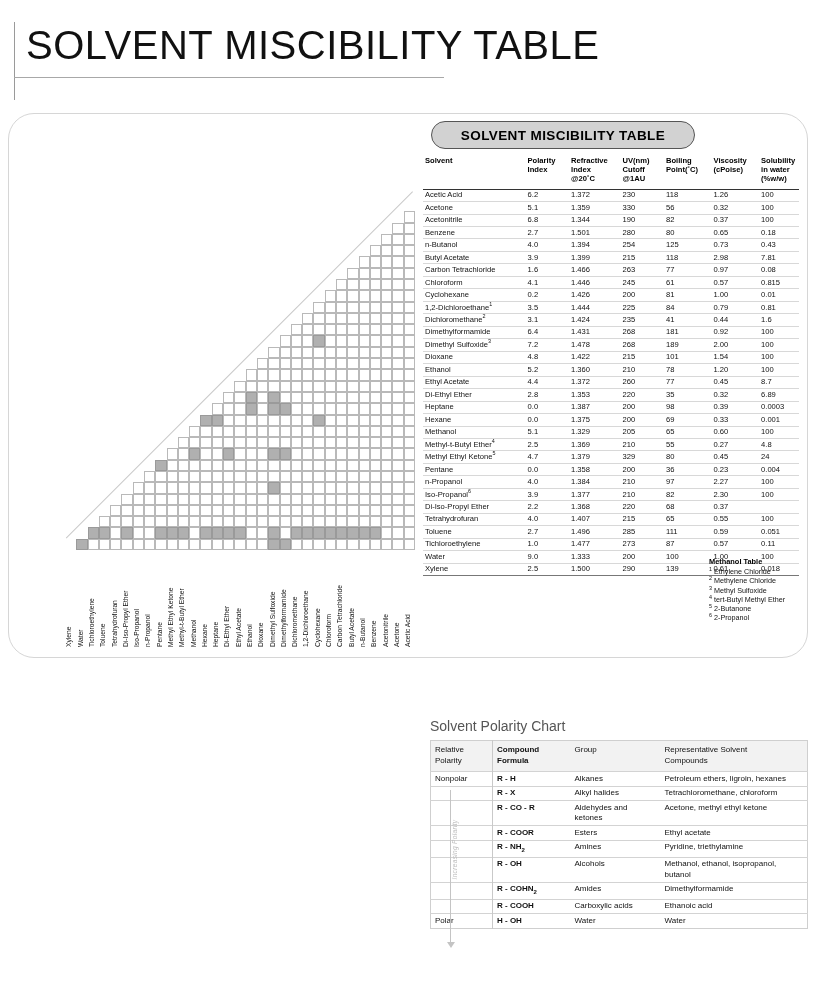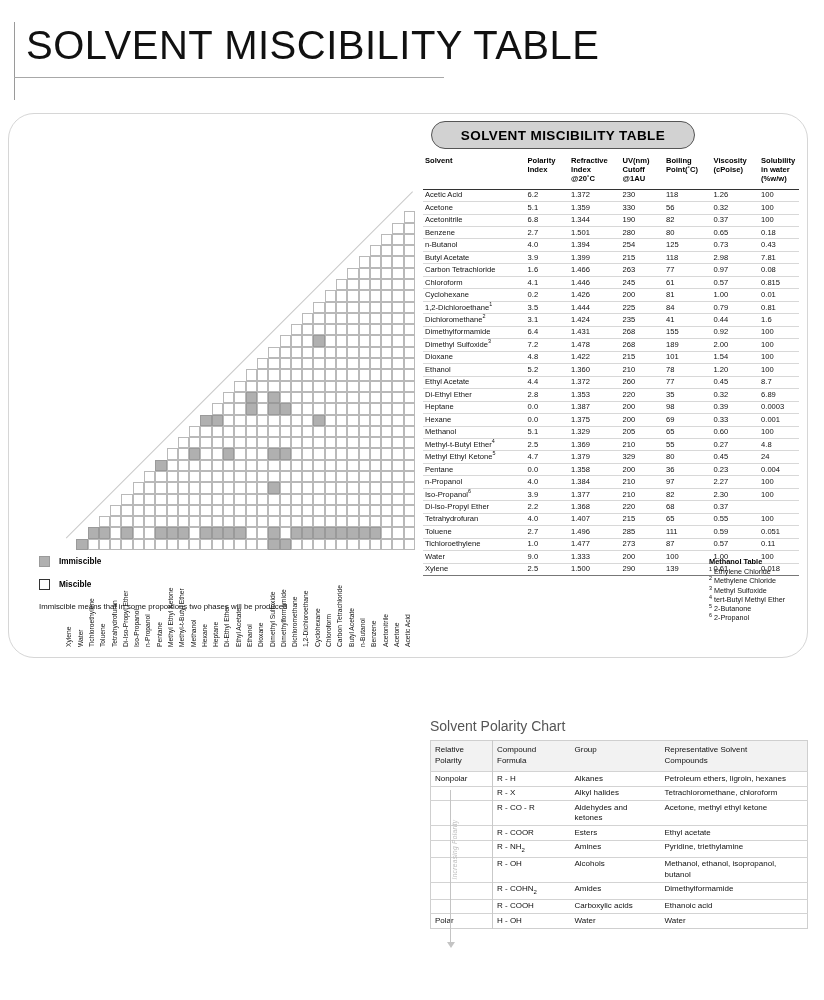--- a/index.html
+++ b/index.html
@@ -105,21 +105,21 @@
   }
   .polar thead td {
     background: #f2f2f2; font-weight: normal;
     padding: 4px 4px 5px 4px; vertical-align: top; line-height: 10.5px;
   }
   .polar tbody td {
     padding: 1.5px 4px; vertical-align: top; line-height: 10.5px;
     border-top: 0.6px solid #d3d3d3;
   }
   .polar .pc-rel { width: 62px; border-right: 0.6px solid #c9c9c9; }
-  .polar .pc-for { width: 78px; }
+  .polar .pc-for { width: 78px; font-weight: bold; }
   .polar .pc-grp { width: 90px; }
   .pc-axis {
     position: absolute; left: 445px; top: 790px;
     width: 12px; height: 162px;
   }
   .pc-axis-line { position: absolute; left: 5px; top: 0; width: 1px; height: 155px; background: #c4c4c4; }
   .pc-axis-arrow {
     position: absolute; left: 1.5px; top: 152px;
     width: 0; height: 0; border-left: 4px solid transparent;
     border-right: 4px solid transparent; border-top: 6px solid #c4c4c4;
@@ -842,21 +842,21 @@
             <td class="c-uv">235</td>
             <td class="c-bp">41</td>
             <td class="c-vis">0.44</td>
             <td class="c-sol">1.6</td>
           </tr>
           <tr>
             <td class="c-name">Dimethylformamide</td>
             <td class="c-pol">6.4</td>
             <td class="c-ri">1.431</td>
             <td class="c-uv">268</td>
-            <td class="c-bp">155</td>
+            <td class="c-bp">181</td>
             <td class="c-vis">0.92</td>
             <td class="c-sol">100</td>
           </tr>
           <tr>
             <td class="c-name">Dimethyl Sulfoxide<sup>3</sup></td>
             <td class="c-pol">7.2</td>
             <td class="c-ri">1.478</td>
             <td class="c-uv">268</td>
             <td class="c-bp">189</td>
             <td class="c-vis">2.00</td>
@@ -1020,31 +1020,20 @@
             <td class="c-pol">2.5</td>
             <td class="c-ri">1.500</td>
             <td class="c-uv">290</td>
             <td class="c-bp">139</td>
             <td class="c-vis">0.61</td>
             <td class="c-sol">0.018</td>
           </tr>
         </tbody>
     </table>
 
-    <div class="legend">
-      <div class="lg-row">
-        <span class="sw immis"></span>
-        <span class="lg-label">Immiscible</span>
-      </div>
-      <div class="lg-row">
-        <span class="sw mis"></span>
-        <span class="lg-label">Miscible</span>
-      </div>
-      <div class="lg-note">Immiscible means that in some proportions two phases will be produced</div>
-    </div>
 
     <div class="syn">
       <div class="syn-title">Methanol Table</div>
       <div id="syn-list">
           <div class="syn-item"><sup>1</sup> Ethylene Chloride</div>
           <div class="syn-item"><sup>2</sup> Methylene Chloride</div>
           <div class="syn-item"><sup>3</sup> Methyl Sulfoxide</div>
           <div class="syn-item"><sup>4</sup> tert-Butyl Methyl Ether</div>
           <div class="syn-item"><sup>5</sup> 2-Butanone</div>
           <div class="syn-item"><sup>6</sup> 2-Propanol</div>

